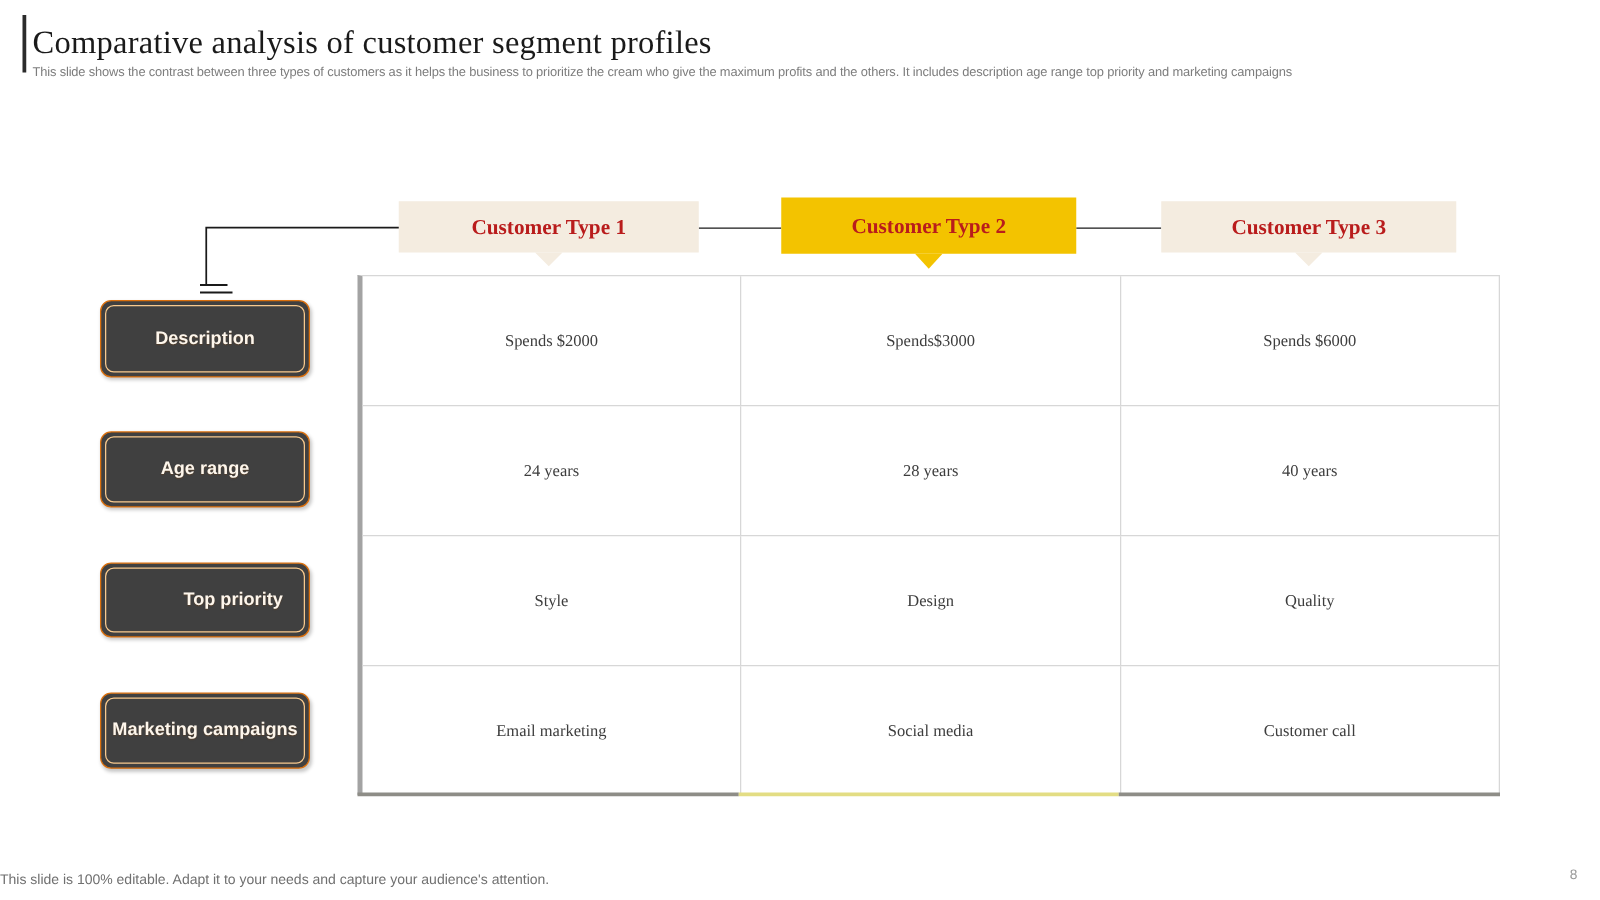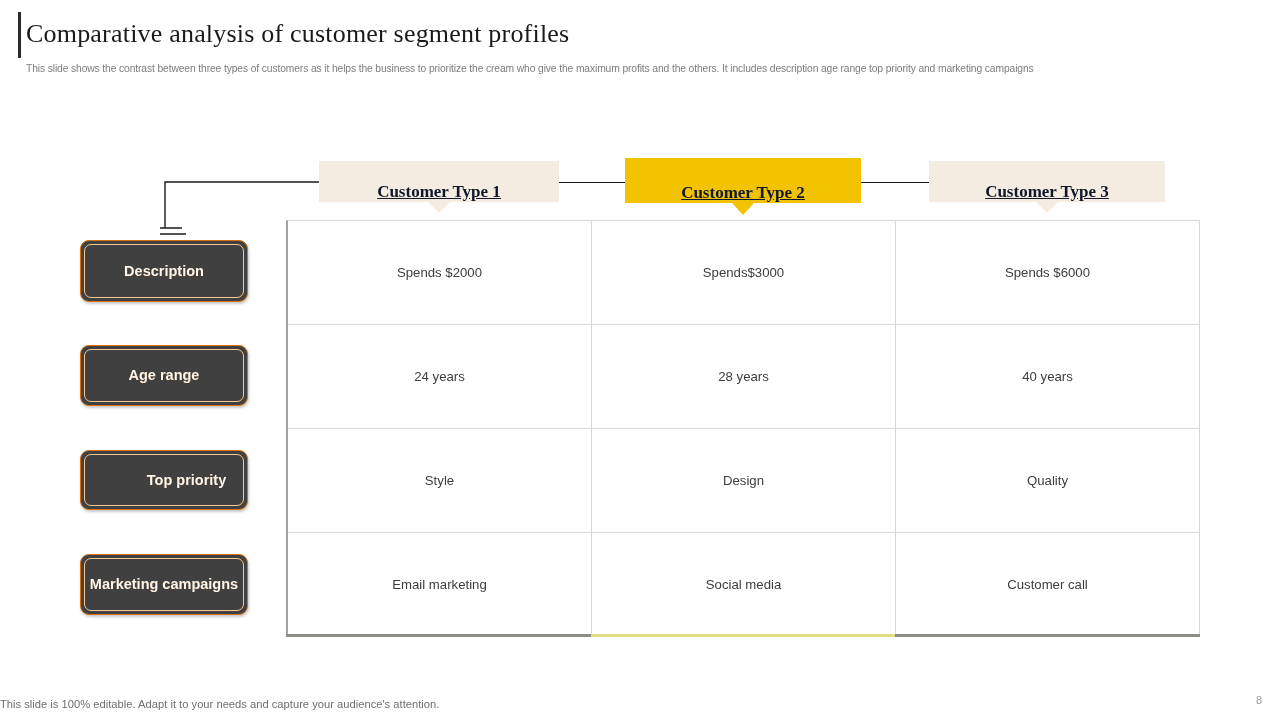--- a/index.html
+++ b/index.html
@@ -33,21 +33,21 @@
     font-family: "Liberation Serif", "DejaVu Serif", serif;
     font-size: 26px;
     line-height: 42px;
     color: #1a1a1a;
     letter-spacing: .2px;
     white-space: nowrap;
   }
   #page-subtitle {
     position: absolute;
     left: 26px;
-    top: 62px;
+    top: 52px;
     width: 1215px;
     font-size: 10.3px;
     line-height: 13px;
     color: #7d7d7d;
     letter-spacing: -.12px;
     white-space: nowrap;
   }
 
   
   #connector {
@@ -55,27 +55,26 @@
     left: 160px;
     top: 178px;
     width: 175px;
     height: 60px;
   }
 
   
   .col-header {
     position: absolute;
     display: flex;
-    align-items: flex-end;
+    align-items: center;
     justify-content: center;
     font-family: "Liberation Serif", "DejaVu Serif", serif;
     font-weight: bold;
-    color: #0f172a;
-    box-sizing: border-box;
-    text-decoration: underline;
+    color: #b91c1c;
+    box-sizing: border-box;
   }
   .col-header .tri {
     position: absolute;
     left: 50%;
     bottom: -11px;
     margin-left: -11px;
     width: 0;
     height: 0;
     border-left: 11px solid transparent;
     border-right: 11px solid transparent;
@@ -143,24 +142,25 @@
 
   
   #table {
     position: absolute;
     left: 286px;
     top: 220px;
     width: 914px;
     height: 416px;
     box-sizing: border-box;
     border-top: 1px solid #d7d7d7;
-    border-left: 2px solid #a3a3a3;
+    border-left: 4px solid #a3a3a3;
     border-right: 1px solid #d7d7d7;
     display: flex;
     flex-direction: column;
+    font-family: Liberation Serif, serif;
   }
   .t-row {
     display: flex;
     flex: 1 1 0;
     border-bottom: 1px solid #d7d7d7;
   }
   .t-row:last-child { border-bottom: none; }
   .t-cell {
     flex: 1 1 0;
     display: flex;

